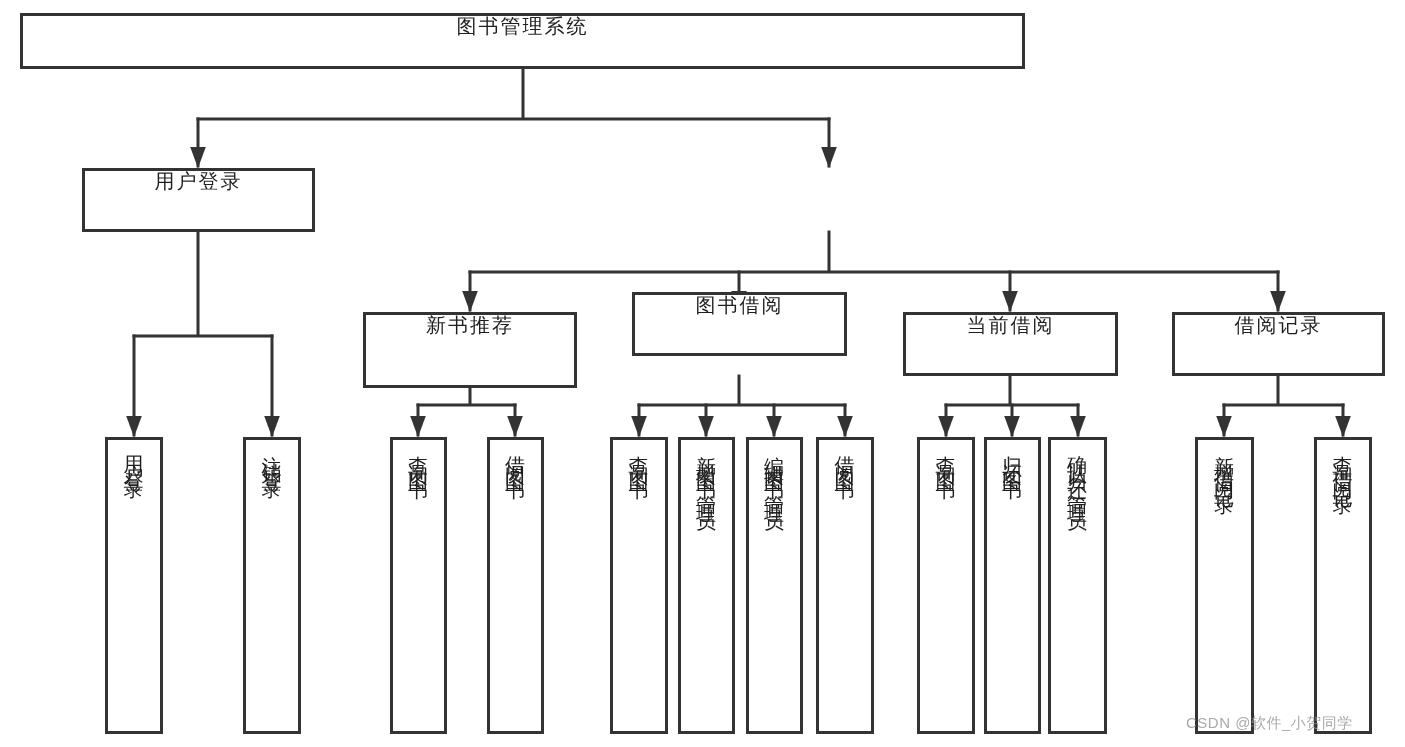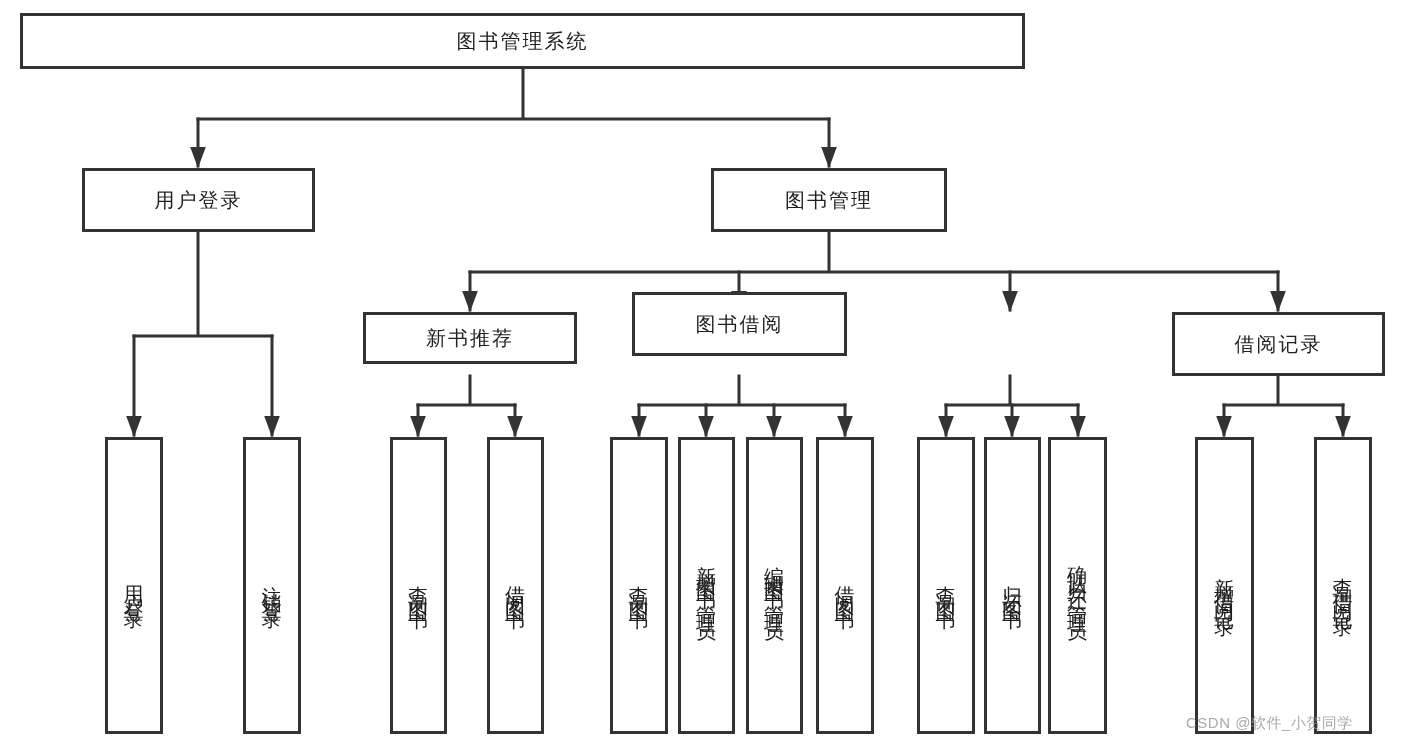--- a/index.html
+++ b/index.html
@@ -4,21 +4,21 @@
 <style>
   html,body{margin:0;padding:0;background:#ffffff;}
   .stage{
     position:relative;width:1405px;height:747px;background:#ffffff;
     font-family:"Liberation Sans",sans-serif;color:#1f1f1f;overflow:hidden;
   }
   .connectors{position:absolute;left:0;top:0;z-index:0;}
   .edge{stroke:#333333;stroke-width:3;fill:none;stroke-linecap:square;}
   .box{
     position:absolute;box-sizing:border-box;background:#ffffff;
-    border:3px solid #333333;display:flex;align-items:center;justify-content:center;
+    border:3px solid #333333;display:flex;justify-content:center;
     z-index:1;
   }
   .hlabel{
     font-size:20px;letter-spacing:2px;color:#1f1f1f;line-height:1;white-space:nowrap;
   }
   .vlabel{
     writing-mode:vertical-rl;text-orientation:mixed;
     font-size:20px;letter-spacing:8px;color:#1f1f1f;line-height:1.1;white-space:nowrap;
   }
   .watermark{
@@ -72,29 +72,29 @@
     <line class="edge" x1="1343" y1="405" x2="1343" y2="435" marker-end="url(#arw)"></line>
   </svg>
 
   <div class="box" style="left:20px;top:13px;width:1005px;height:56px">
     <span class="hlabel">图书管理系统</span>
   </div>
 
   <div class="box" style="left:82px;top:168px;width:233px;height:64px">
     <span class="hlabel">用户登录</span>
   </div>
-  <div class="box" style="left:711px;top:168px;width:236px;height:64px">
-    <span class="hlabel">图书管理</span>
-  </div>
 
-  <div class="box" style="left:363px;top:312px;width:214px;height:52px">
+  <div class="box" style="left:363px;top:312px;width:214px;height:76px">
     <span class="hlabel">新书推荐</span>
   </div>
   <div class="box" style="left:632px;top:292px;width:215px;height:64px">
     <span class="hlabel">图书借阅</span>
+  </div>
+  <div class="box" style="left:903px;top:312px;width:215px;height:64px">
+    <span class="hlabel">当前借阅</span>
   </div>
   <div class="box" style="left:1172px;top:312px;width:213px;height:64px">
     <span class="hlabel">借阅记录</span>
   </div>
 
   <div class="box" style="left:105px;top:437px;width:58px;height:297px">
     <span class="vlabel">用户登录</span>
   </div>
   <div class="box" style="left:243px;top:437px;width:58px;height:297px">
     <span class="vlabel">注销登录</span>

